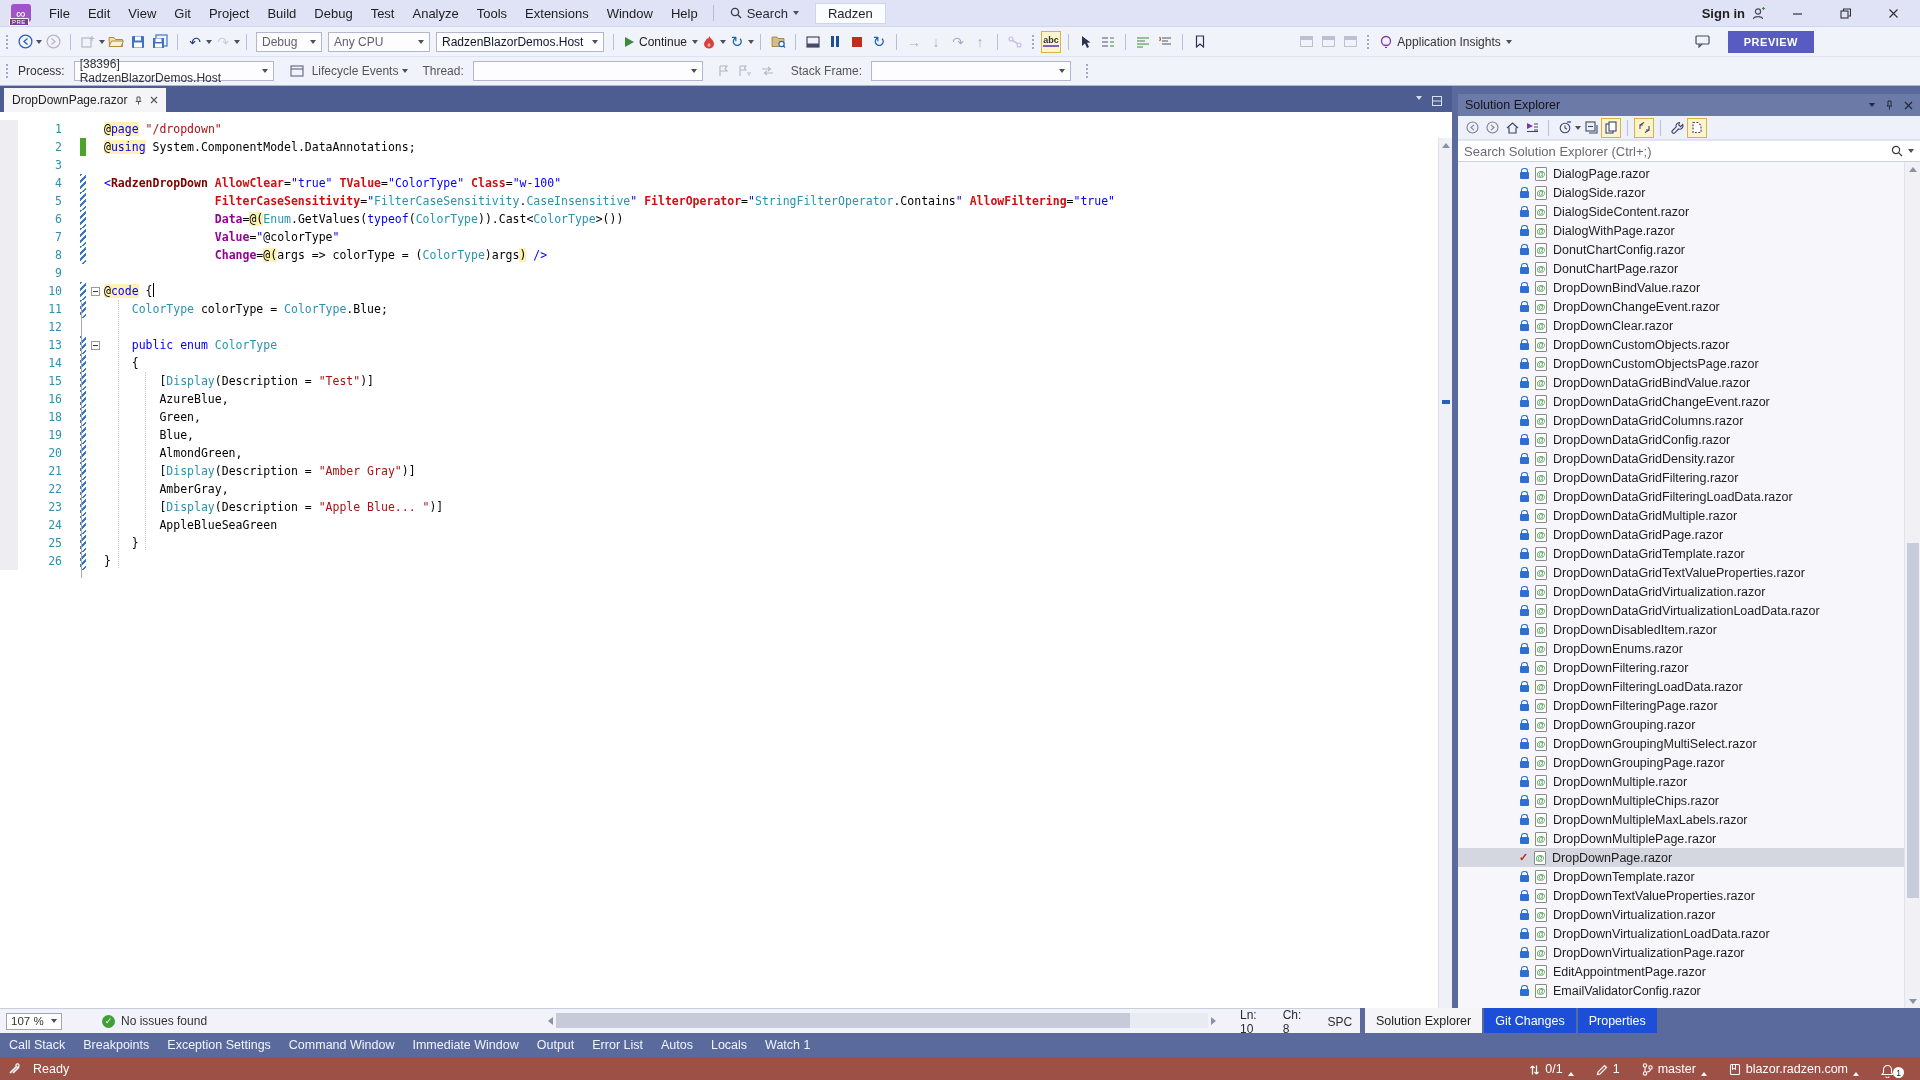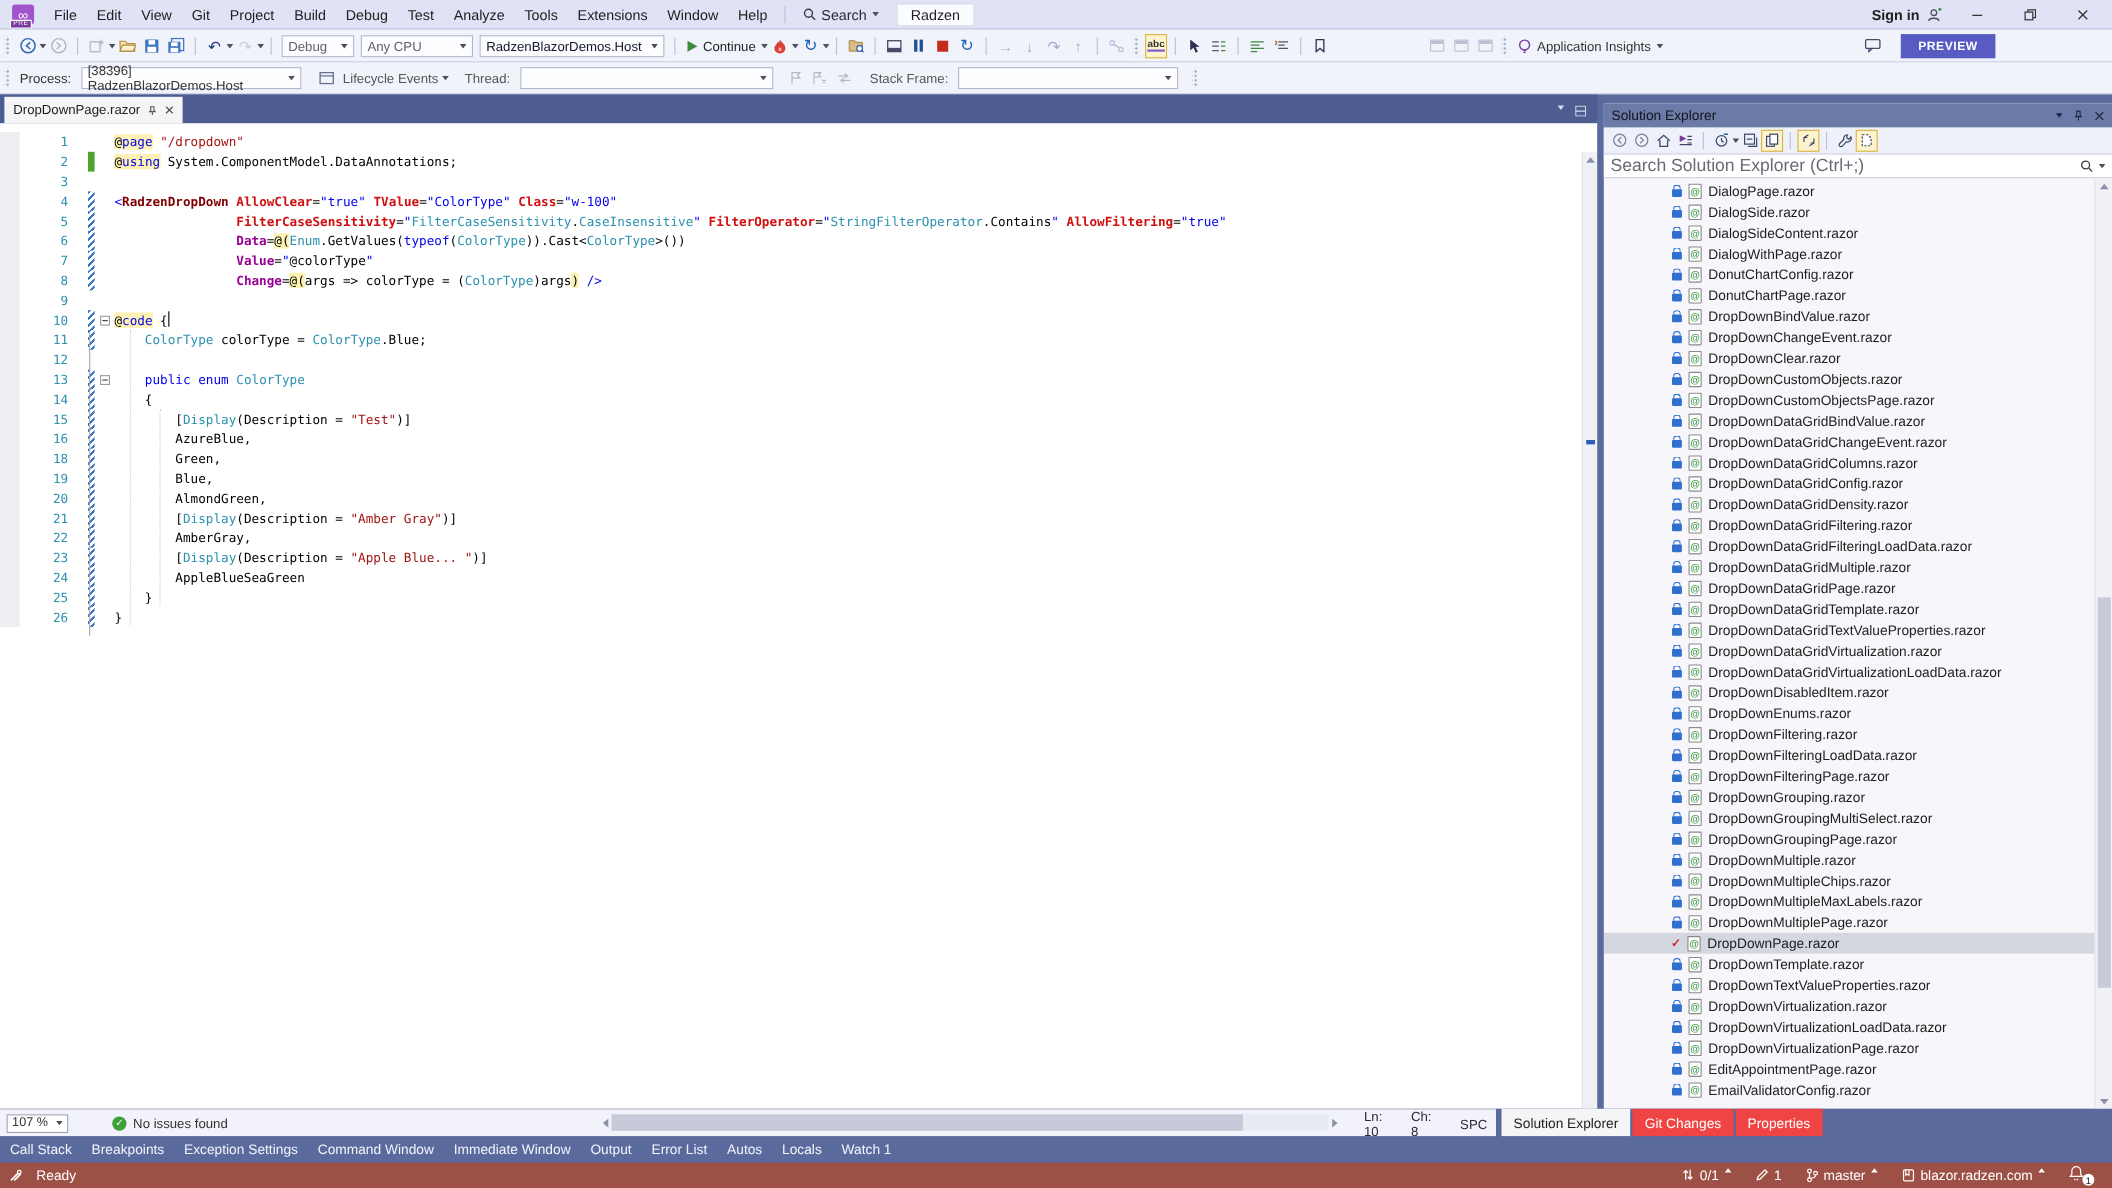--- a/index.html
+++ b/index.html
@@ -79,21 +79,21 @@
   #caretmark { position:absolute; left:3px; top:262px; width:8px; height:4px; background:#2b5fb5; }
 
   
   #solpanel { position:absolute; left:1458px; top:8px; width:462px; height:914px; background:#f7f7fb; display:flex; flex-direction:column; }
   #sol-title { height:22px; background:#6b7aa7; color:#14141c; font-size:12.5px; display:flex; align-items:center; padding:0 7px; }
   #sol-title-right { margin-left:auto; display:flex; align-items:center; gap:10px; color:#20263f; }
   #sol-toolbar { height:24px; background:#eef1f9; display:flex; align-items:center; padding:0 4px; border-bottom:1px solid #dde1ef; }
   .sico { width:20px; height:20px; display:flex; align-items:center; justify-content:center; border:1px solid transparent; }
   .sico.hl { background:#fdf3cc; border:1px solid #d9b343; }
   #sol-search { height:22px; margin:0; display:flex; align-items:center; background:#fff; border-top:1px solid #e3e6f2; border-bottom:1px solid #ccd1e4; padding:0 6px; }
-  #sol-search input { flex:1; border:none; outline:none; font-size:16px; color:#333; font-family:"Liberation Sans",sans-serif; background:transparent; }
+  #sol-search input { flex:1; border:none; outline:none; font-size:13px; color:#333; font-family:"Liberation Sans",sans-serif; background:transparent; }
   #sol-search input::placeholder { color:#6a6a77; }
   #filelist { flex:1; position:relative; overflow:hidden; font-size:12.5px; color:#1e1e1e; padding-top:2px; }
   .fitem { height:19px; display:flex; align-items:center; padding-left:62px; gap:6px; }
   .fitem.sel { background:#d4d6e0; }
   .locki { width:9px; height:7px; background:#2f6fd0; border-radius:1px; position:relative; margin-top:4px; flex:0 0 9px; }
   .locki::before { content:""; position:absolute; top:-4px; left:1px; width:5px; height:4px; border:1.5px solid #2f6fd0; border-bottom:none; border-radius:3px 3px 0 0; }
   .redcheck { color:#c42b1c; font-size:11px; font-weight:bold; width:9px; flex:0 0 9px; margin-left:-1px; }
   .ricon { width:12px; height:14px; background:#fff; border:1px solid #8a8a8a; border-radius:1px; display:flex; align-items:center; justify-content:center; font-size:9px; color:#3f9b47; font-weight:bold; flex:0 0 12px; }
   #sol-scroll { position:absolute; right:0; top:0; bottom:0; width:16px; background:#f0f0f5; border-left:1px solid #e0e2ee; }
   #sol-thumb { position:absolute; left:2px; width:12px; top:45%; height:42%; background:#c8cbda; }
@@ -101,29 +101,29 @@
   
   #rowA { position:absolute; top:1008px; left:0; width:1920px; height:25px; background:#5b6a9d; }
   #ed-statusrow { position:absolute; left:0; top:0; width:1360px; height:25px; background:#f2f3fa; border-top:1px solid #c9cede; display:flex; align-items:center; font-size:12px; color:#333; }
   .zoombox { width:56px; height:17px; border:1px solid #9ea3b8; background:#fff; margin-left:6px; display:flex; align-items:center; justify-content:space-between; padding:0 4px; font-size:11.5px; }
   .okcirc { width:13px; height:13px; border-radius:50%; background:#3fa037; color:#fff; font-size:9px; display:flex; align-items:center; justify-content:center; margin:0 6px 0 40px; }
   #hscroll { position:absolute; left:548px; top:4px; width:668px; height:15px; display:flex; align-items:center; }
   #hs-track { position:relative; flex:1; height:15px; background:#e9ebf3; }
   #hs-thumb { position:absolute; left:0; top:0; width:88%; height:15px; background:#c6cad9; }
   #lninfo { position:absolute; left:1240px; top:0; height:25px; display:flex; align-items:center; gap:26px; color:#2b2b33; }
   #soltabs { position:absolute; left:1365px; top:0; height:25px; display:flex; }
-  .stab { padding:0 11px; display:flex; align-items:center; font-size:12.5px; background:#ef4444; color:#fff; margin-right:2px; }
+  .stab { padding:0 11px; display:flex; align-items:center; font-size:12.5px; background:#1d4ed8; color:#fff; margin-right:2px; }
   .stab.active { background:#f5f5f8; color:#1e1e1e; }
   #rowB { position:absolute; top:1033px; left:0; width:1920px; height:24px; background:#5b6a9d; display:flex; align-items:center; }
   .ptab { color:#f2f4fc; font-size:12.5px; padding:0 9px; }
 
   
   #statusbar { position:absolute; top:1057px; left:0; width:1920px; height:23px; background:#9d5046; color:#fff; font-size:12.5px; display:flex; align-items:center; }
   #sb-right { margin-left:auto; display:flex; align-items:center; gap:22px; padding-right:16px; }
-  .sb-group { display:flex; align-items:flex-start; gap:5px; }
+  .sb-group { display:flex; align-items:flex-end; gap:5px; }
   .badge { background:#fff; color:#222; border-radius:50%; width:11px; height:11px; font-size:8.5px; display:flex; align-items:center; justify-content:center; margin-left:-6px; margin-top:8px; }
   svg { display:block; }
 </style>
 </head>
 <body>
 
 <div id="win">
 
   <div id="titlebar">
     <div class="vslogo">

